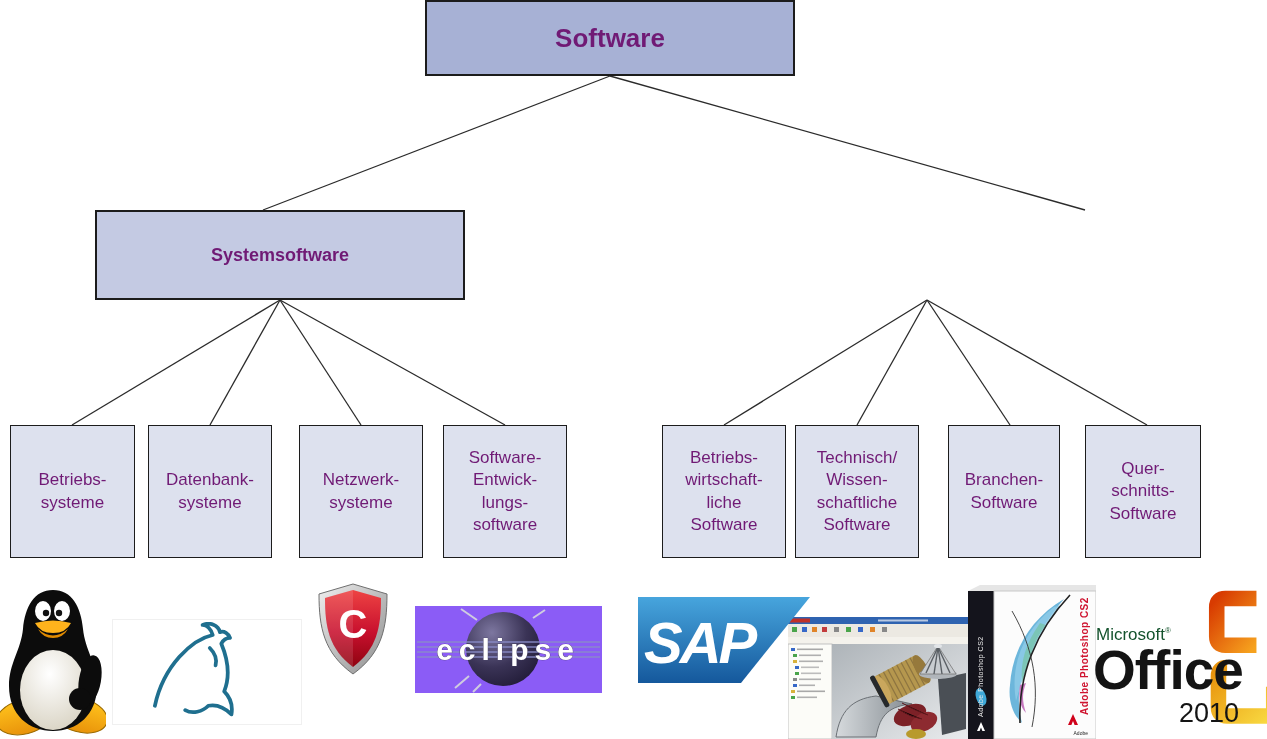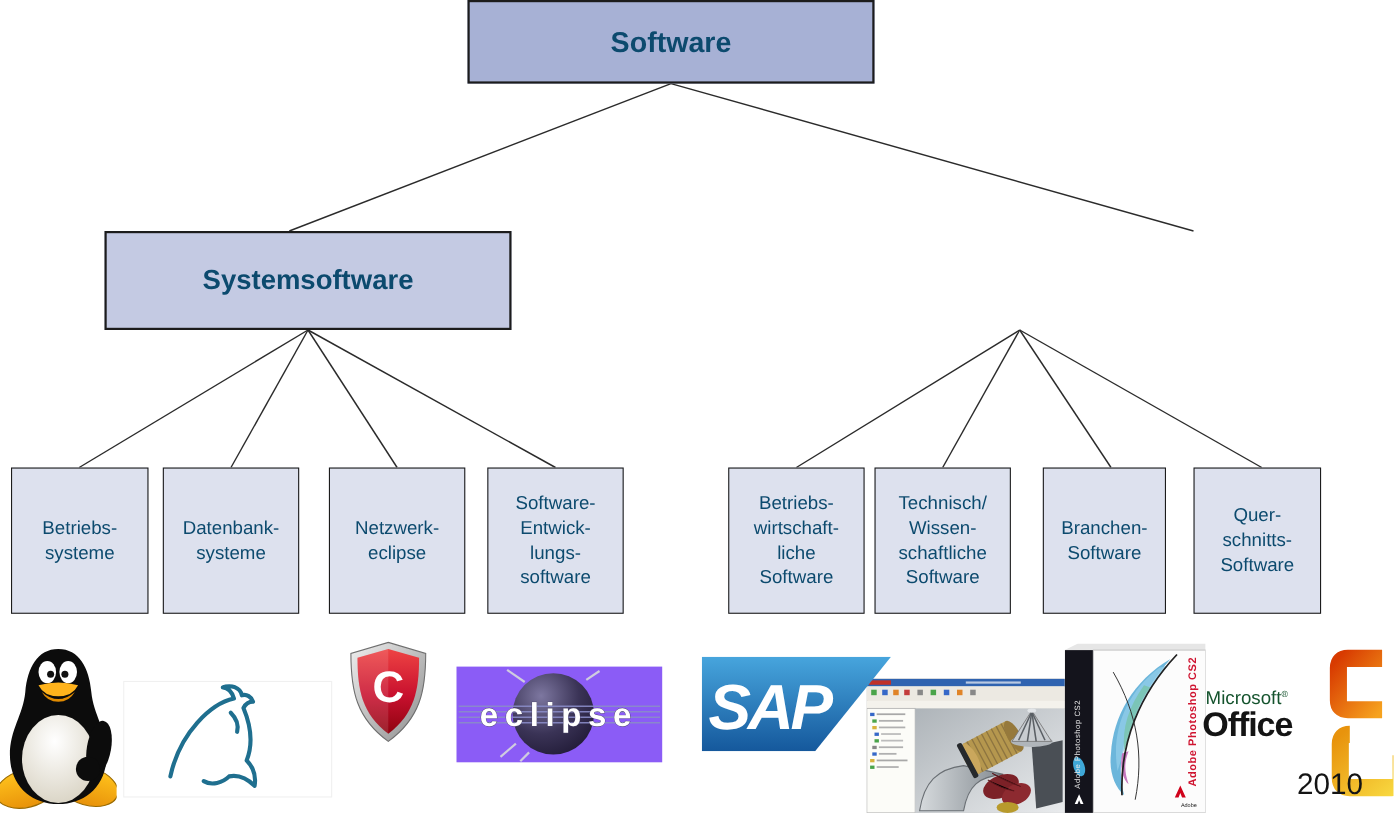--- a/index.html
+++ b/index.html
@@ -5,24 +5,24 @@
   * { margin:0; padding:0; box-sizing:border-box; }
   html,body { background:#ffffff; }
   .stage {
     position:relative; width:1267px; height:739px; background:#ffffff;
     font-family:"Liberation Sans", sans-serif; overflow:hidden;
   }
   .connector-layer { position:absolute; left:0; top:0; width:1267px; height:739px; pointer-events:none; }
 
   .node {
     position:absolute; display:flex; align-items:center; justify-content:center;
-    text-align:center; color:#0c4a6e;
+    text-align:center; color:#701a75;
   }
   .node-root   { left:425px; top:0;     width:370px; height:76px;  background:#a7b1d5; border:2px solid #1c1c1c; font-weight:bold; font-size:26px; }
-  .node-branch { background:#c4cae3; border:2px solid #1c1c1c; font-weight:bold; font-size:25px; }
+  .node-branch { background:#c4cae3; border:2px solid #1c1c1c; font-weight:bold; font-size:18px; }
   .branch-sys  { left:95px;  top:210px; width:370px; height:90px; }
   .branch-anw  { left:740px; top:210px; width:375px; height:90px; }
   .node-leaf   { background:#dde1ee; border:1px solid #1c1c1c; font-size:17px; line-height:1.3; top:425px; height:133px; }
   .node-leaf .lbl { white-space:pre-line; }
   .leaf-l1 { left:10px;  width:125px; }
   .leaf-l2 { left:148px; width:124px; }
   .leaf-l3 { left:299px; width:124px; }
   .leaf-l4 { left:443px; width:124px; }
   .leaf-r1 { left:662px; width:124px; }
   .leaf-r2 { left:795px; width:124px; }
@@ -43,21 +43,21 @@
 
   .mysql-word { position:absolute; left:8px; bottom:8px; font-weight:bold; font-size:38px; letter-spacing:0; line-height:1; }
   .mysql-my  { color:#00758f; }
   .mysql-sql { color:#de8a13; }
   .mysql-tm  { font-size:9px; color:#555; font-weight:normal; vertical-align:baseline; }
   .mysql-dolphin { position:absolute; right:16px; top:2px; width:70px; height:70px; }
 
   .office-squares { position:absolute; left:92px; top:0; width:78px; height:88px; }
   .office-brand { position:absolute; left:3px; top:42px; font-size:17px; color:#14532d; }
   .office-reg   { font-size:8px; vertical-align:super; }
-  .office-word  { position:absolute; left:0px; top:60px; font-size:31px; font-weight:bold; letter-spacing:-1px; color:#141414; line-height:1; }
+  .office-word  { position:absolute; left:0px; top:60px; font-size:55px; font-weight:bold; letter-spacing:-1px; color:#141414; line-height:1; }
   .office-year  { position:absolute; left:86px; top:115px; font-size:27px; color:#141414; }
 
   .ps-front-text {
     position:absolute; right:6px; top:10px; height:120px;
     writing-mode:vertical-rl; transform:rotate(180deg);
     font-size:10px; font-weight:bold; color:#cf1430; letter-spacing:0.5px;
   }
   .ps-spine-text {
     position:absolute; left:9px; top:12px; height:120px;
     writing-mode:vertical-rl; transform:rotate(180deg);
@@ -97,21 +97,21 @@
   <div class="node node-leaf leaf-l1">
     <span class="lbl">Betriebs-
 systeme</span>
   </div>
   <div class="node node-leaf leaf-l2">
     <span class="lbl">Datenbank-
 systeme</span>
   </div>
   <div class="node node-leaf leaf-l3">
     <span class="lbl">Netzwerk-
-eclipse</span>
+systeme</span>
   </div>
   <div class="node node-leaf leaf-l4">
     <span class="lbl">Software-
 Entwick-
 lungs-
 software</span>
   </div>
   <div class="node node-leaf leaf-r1">
     <span class="lbl">Betriebs-
 wirtschaft-

